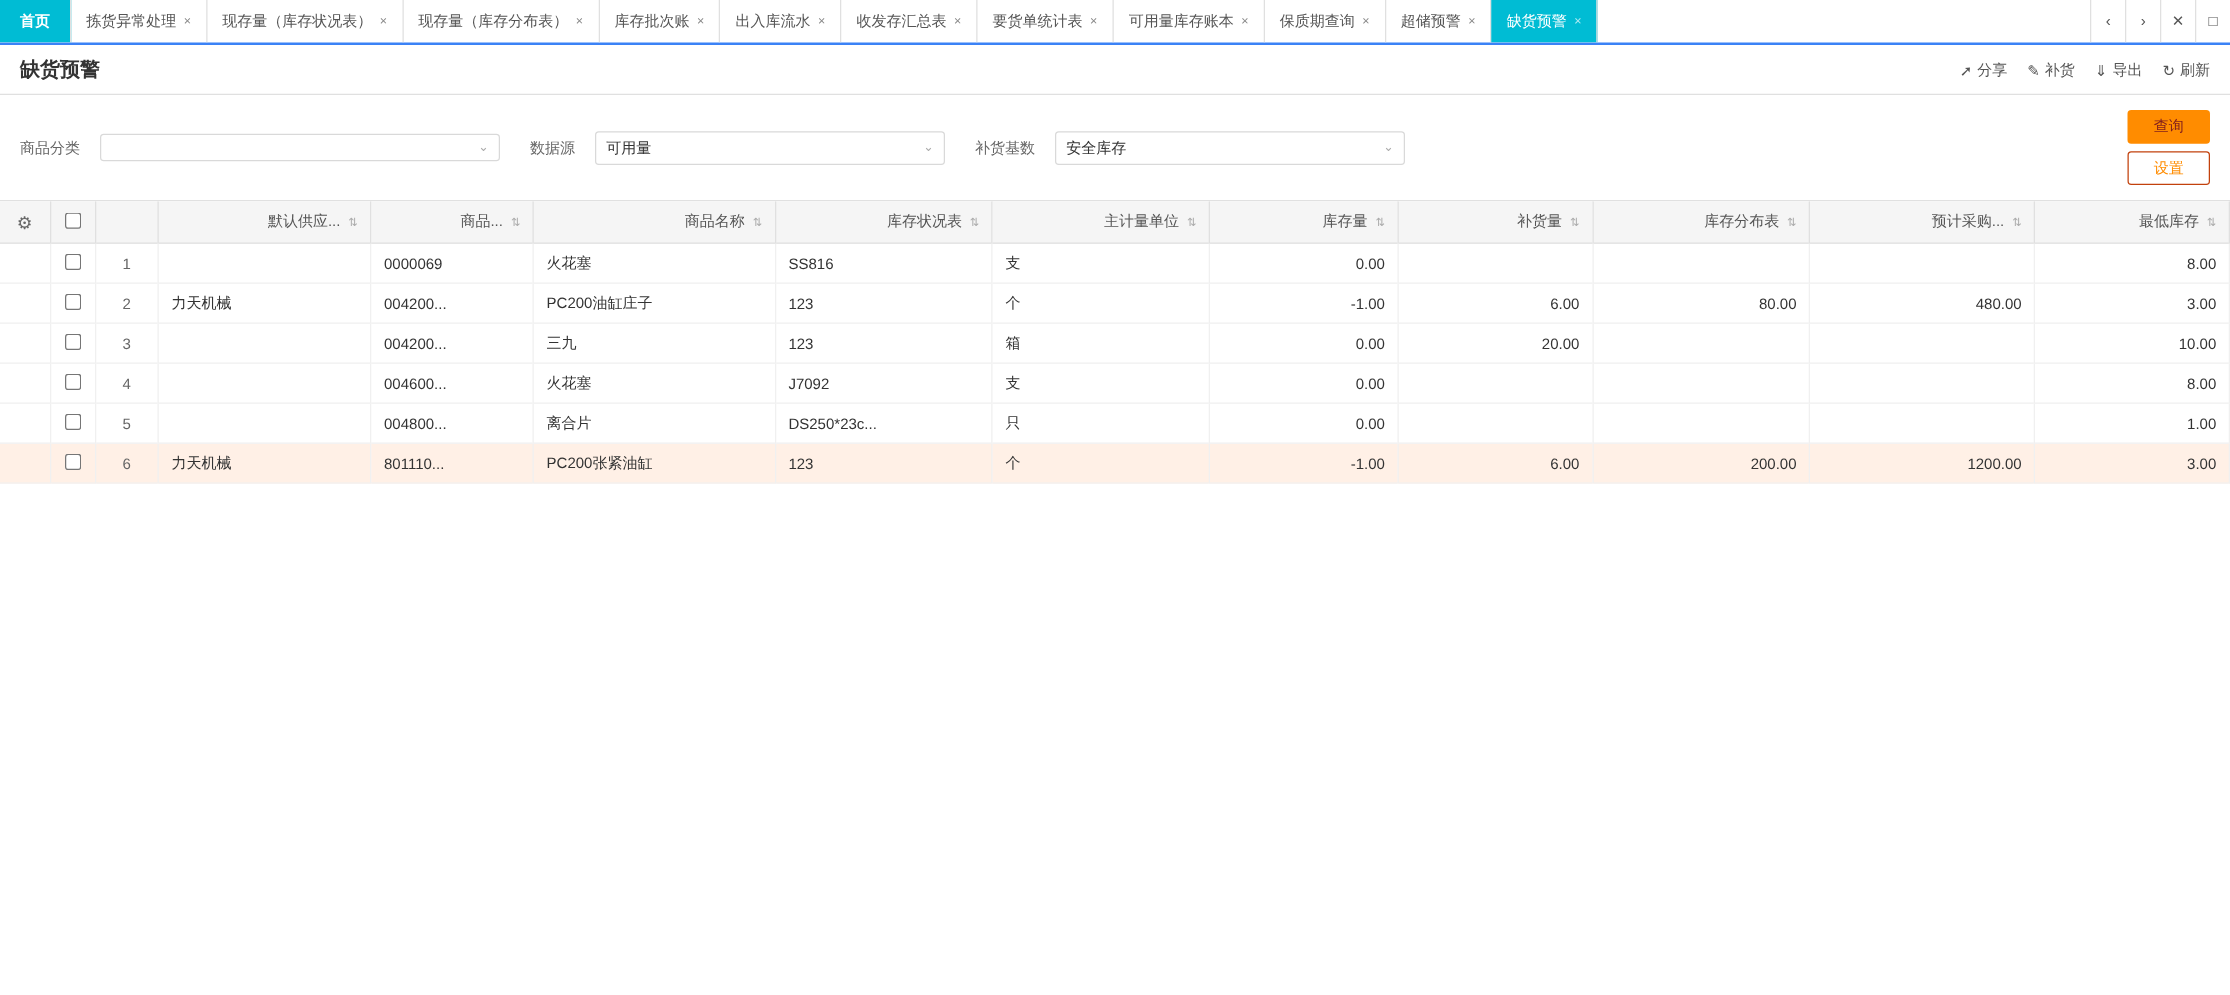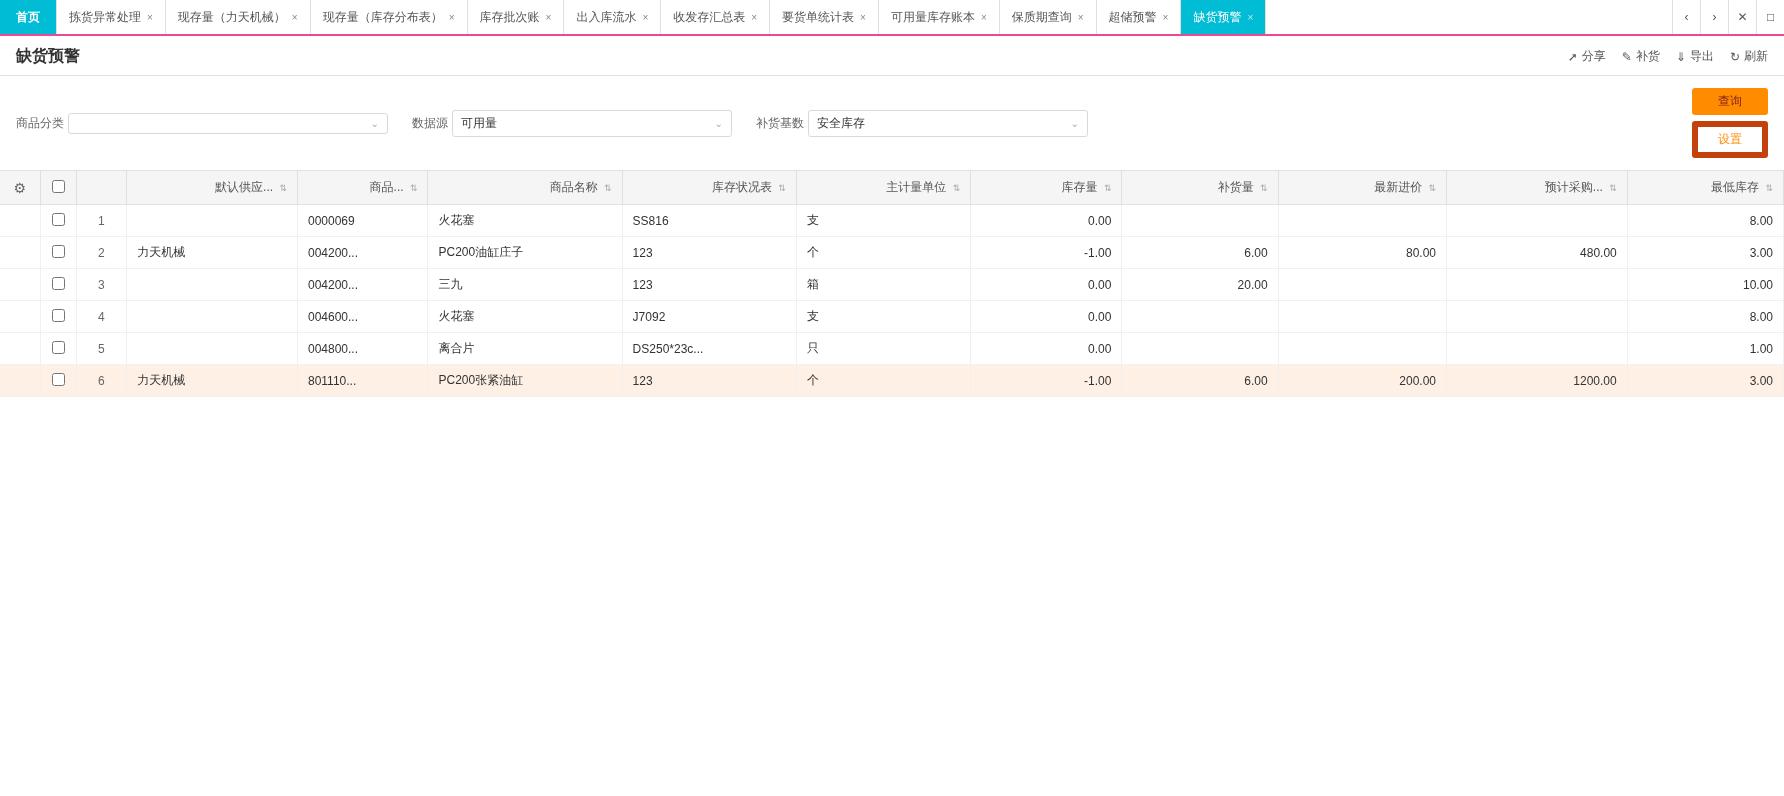--- a/index.html
+++ b/index.html
@@ -3,21 +3,21 @@
   <meta charset="utf-8">
   <style>
     * { box-sizing: border-box; margin: 0; padding: 0; }
     body { font-family: 'Microsoft YaHei', Arial, sans-serif; font-size: 12px; background: #f5f5f5; color: #333; }
 
     
     .tab-bar {
       display: flex;
       align-items: center;
       background: #fff;
-      border-bottom: 2px solid #ec4899;
+      border-bottom: 2px solid #3b82f6;
       height: 36px;
       overflow: hidden;
     }
     .tab-item {
       display: flex;
       align-items: center;
       padding: 0 12px;
       height: 100%;
       cursor: pointer;
       white-space: nowrap;
@@ -98,21 +98,21 @@
     .filter-bar {
       display: flex;
       align-items: center;
       padding: 12px 16px;
       gap: 24px;
       border-bottom: 1px solid #e0e0e0;
     }
     .filter-group {
       display: flex;
       align-items: center;
-      gap: 4px;
+      gap: 16px;
     }
     .filter-label {
       color: #666;
       font-size: 12px;
       white-space: nowrap;
     }
     .filter-select {
       display: flex;
       align-items: center;
       border: 1px solid #d9d9d9;
@@ -144,21 +144,21 @@
       color: #7f1d1d;
       border: none;
       border-radius: 3px;
       padding: 5px 20px;
       cursor: pointer;
       font-size: 12px;
     }
     .btn-settings {
       background: #fff;
       color: #ff8c00;
-      border: 6px solid #c2410c;
+      border: 1px solid #c2410c;
       border-radius: 3px;
       padding: 4px 20px;
       cursor: pointer;
       font-size: 12px;
     }
 
     
     .table-container {
       padding: 0 0;
       overflow-x: auto;
@@ -231,21 +231,21 @@
 
 <div class="tab-bar">
   <div class="tab-item home">
     <span>首页</span>
   </div>
   <div class="tab-item">
     <span>拣货异常处理</span>
     <span class="close-x">×</span>
   </div>
   <div class="tab-item">
-    <span>现存量（力天机械）</span>
+    <span>现存量（库存状况表）</span>
     <span class="close-x">×</span>
   </div>
   <div class="tab-item">
     <span>现存量（库存分布表）</span>
     <span class="close-x">×</span>
   </div>
   <div class="tab-item">
     <span>库存批次账</span>
     <span class="close-x">×</span>
   </div>
@@ -370,21 +370,21 @@
           </th>
           <th>
             <span>库存量</span>
             <span class="sort-icon">⇅</span>
           </th>
           <th>
             <span>补货量</span>
             <span class="sort-icon">⇅</span>
           </th>
           <th>
-            <span>最新进价</span>
+            <span>库存分布表</span>
             <span class="sort-icon">⇅</span>
           </th>
           <th>
             <span>预计采购...</span>
             <span class="sort-icon">⇅</span>
           </th>
           <th>
             <span>最低库存</span>
             <span class="sort-icon">⇅</span>
           </th>

